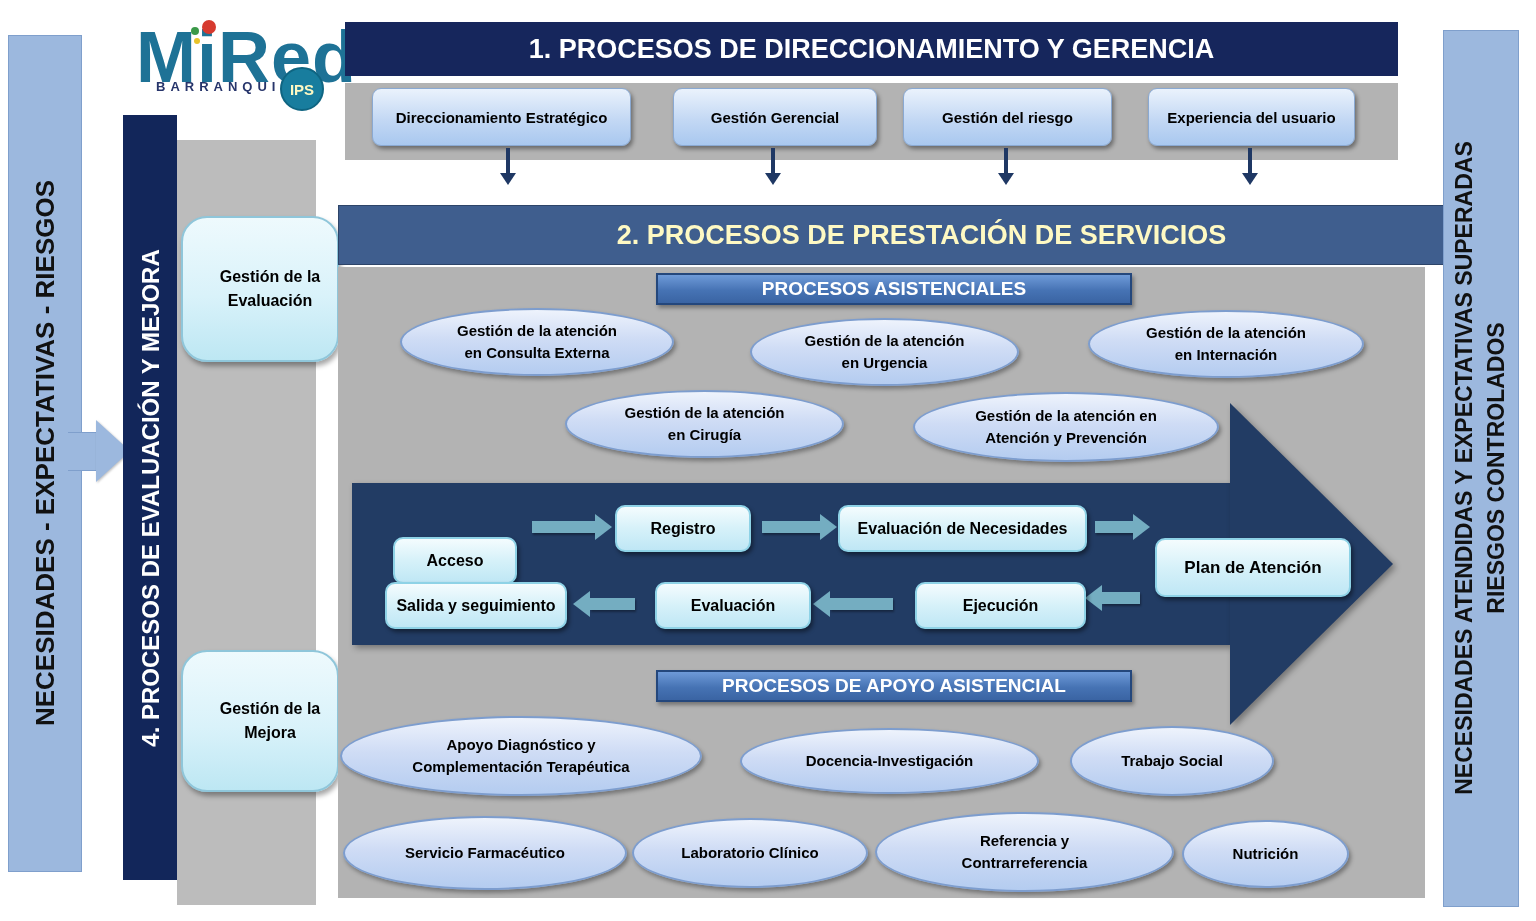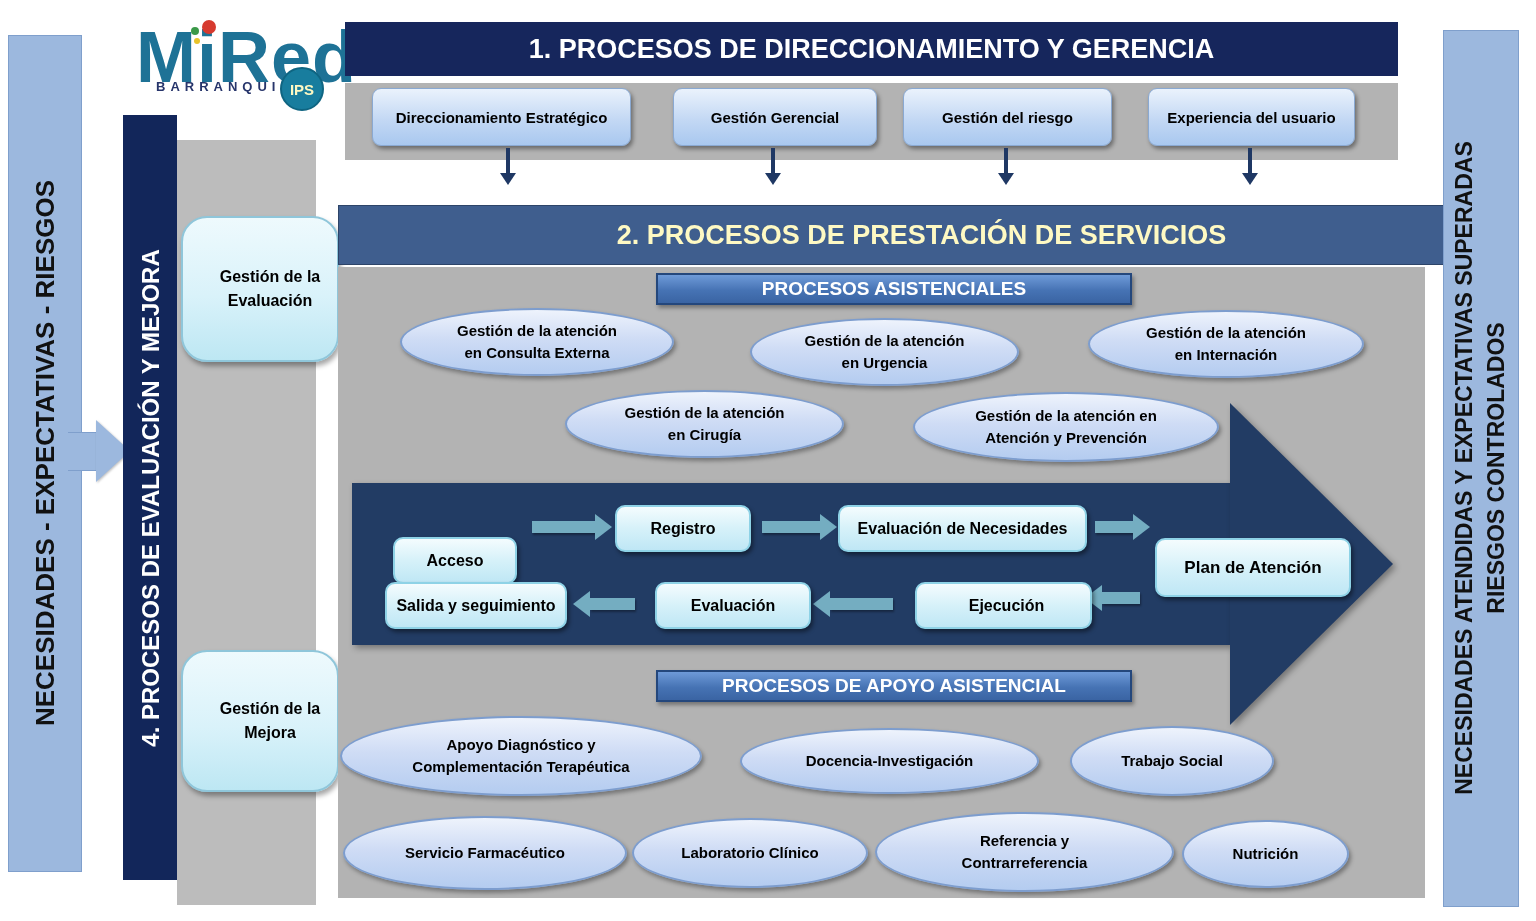--- a/index.html
+++ b/index.html
@@ -159,21 +159,21 @@
   <div class="abs cbox center" style="left:838px;top:505px;width:245px;height:43px;">
       <span>Evaluación de Necesidades</span>
     </div>
   <div class="abs tarrow r" style="left:1095px;top:521px;width:38px;"></div>
 
   <div class="abs cbox center" style="left:1155px;top:538px;width:192px;height:55px;font-size:17px;text-align:right;">
       <span>Plan de Atención</span>
     </div>
 
   <div class="abs tarrow l" style="left:1102px;top:592px;width:38px;"></div>
-  <div class="abs cbox center" style="left:915px;top:582px;width:167px;height:43px;padding-left:6px;">
+  <div class="abs cbox center" style="left:915px;top:582px;width:167px;height:43px;">
       <span>Ejecución</span>
     </div>
   <div class="abs tarrow l" style="left:830px;top:598px;width:63px;"></div>
   <div class="abs cbox center" style="left:655px;top:582px;width:152px;height:43px;">
       <span>Evaluación</span>
     </div>
   <div class="abs tarrow l" style="left:590px;top:598px;width:45px;"></div>
   <div class="abs cbox center" style="left:385px;top:582px;width:178px;height:43px;">
       <span>Salida y seguimiento</span>
     </div>

